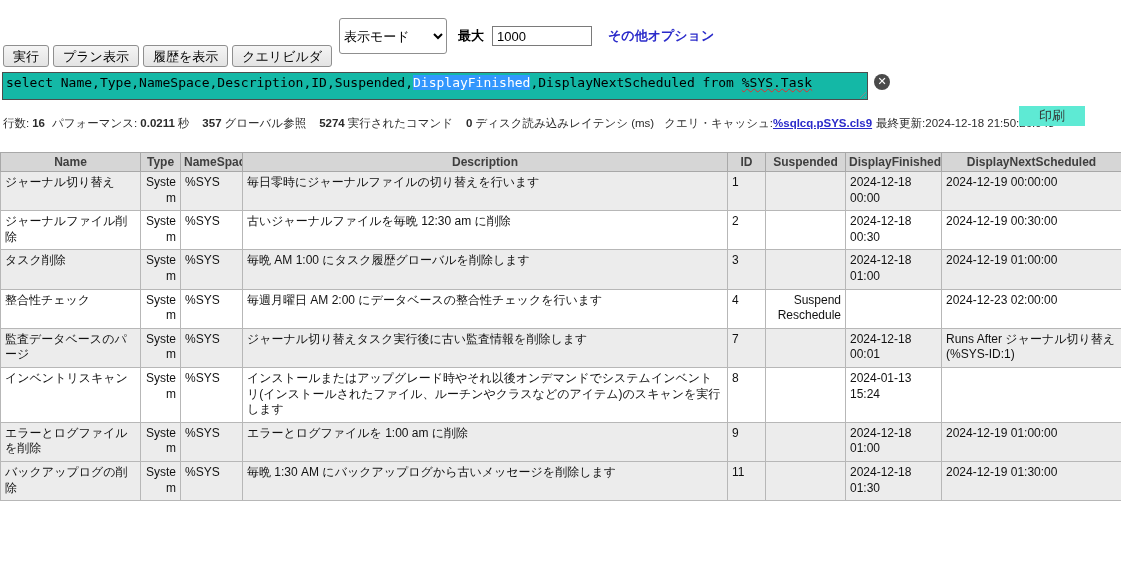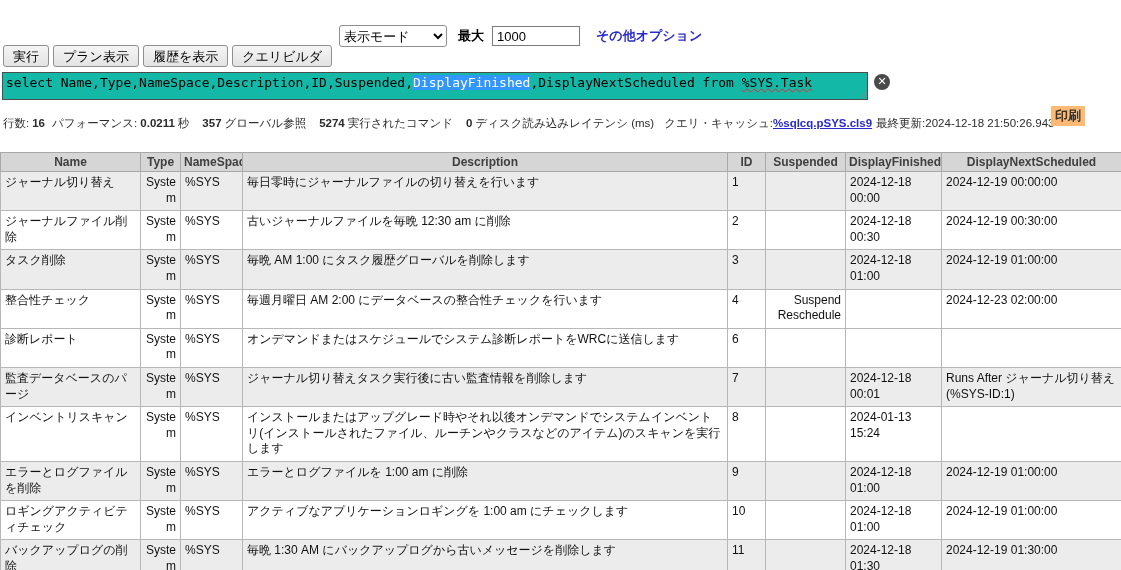--- a/index.html
+++ b/index.html
@@ -9,26 +9,26 @@
   
   .toolbar { display:flex; align-items:center; padding:5px 0 4px 3px; gap:4px; }
   .tb-btn {
     font-family:"Liberation Sans","DejaVu Sans",sans-serif;
     font-size:13px; color:#000;
     background:linear-gradient(#f5f5f5,#e3e3e3);
     border:1px solid #8f8f8f; border-radius:3px;
     padding:2px 9px 3px 9px; height:22px; cursor:pointer; white-space:nowrap;margin-top:40px;
   }
   .tb-select {
-    font-size:13px; height:22px; width:108px; margin-left:3px;
+    font-size:13px; height:36px; width:108px; margin-left:3px;
     border:1px solid #8f8f8f; border-radius:3px; background:#fff; color:#000;
   }
   .tb-label { font-size:13px; font-weight:bold; margin-left:7px; }
   .tb-input {
-    font-size:13px; width:88px; height:20px; margin-left:4px;
+    font-size:13px; width:100px; height:20px; margin-left:4px;
     border:1px solid #7a7a7a; padding:1px 4px;
   }
   .tb-link { font-size:13px; font-weight:bold; color:#2a2aca; margin-left:12px; cursor:pointer; text-decoration:none;text-align:right; }
 
   
   .sql-row { position:relative; margin:1px 0 0 2px; height:30px; }
   .sql-box {
     position:absolute; left:0; top:0; width:866px; height:28px;
     border:1px solid #4d4d4d; background:#14b8a6;
     font-family:"DejaVu Sans Mono","Liberation Mono",monospace;
@@ -50,22 +50,22 @@
   }
 
   
   .stats { position:relative; margin:14px 0 0 3px; font-size:11.5px; color:#2b2b2b; height:26px; white-space:nowrap; }
   .stats .seg { margin-right:4px; }
   .stats .lbl { font-weight:normal; }
   .stats .val { font-weight:bold; margin:0 3px 0 3px; }
   .stats .suf { margin-right:6px; }
   .stats a.cache-link { color:#2a2aca; font-weight:bold; text-decoration:underline; cursor:pointer; }
   .print-lnk {
-    position:absolute; right:36px; top:-10px; font-size:13px; font-weight:bold; color:#333;
-    background:#fdba74; padding:1px 4px; cursor:pointer;
+    position:absolute; right:36px; top:-10px; font-size:13px; font-weight:normal; color:#333;
+    background:#5eead4; padding:1px 20px; cursor:pointer;
   }
 
   
   table.results {
     width:1121px; border-collapse:collapse; table-layout:fixed;
     margin-top:10px; font-size:12px; color:#111;
     border:1px solid #9a9a9a;
   }
   table.results th {
     background:#d6d6d6; color:#3f3f3f; font-weight:bold;
@@ -168,30 +168,20 @@
       <tr class="even">
         <td class="col-name">整合性チェック</td>
         <td class="col-type">System</td>
         <td class="col-namespace">%SYS</td>
         <td class="col-description">毎週月曜日 AM 2:00 にデータベースの整合性チェックを行います</td>
         <td class="col-id">4</td>
         <td class="col-suspended">Suspend Reschedule</td>
         <td class="col-finished"></td>
         <td class="col-next">2024-12-23 02:00:00</td>
       </tr>
-      <tr class="even">
-        <td class="col-name">診断レポート</td>
-        <td class="col-type">System</td>
-        <td class="col-namespace">%SYS</td>
-        <td class="col-description">オンデマンドまたはスケジュールでシステム診断レポートをWRCに送信します</td>
-        <td class="col-id">6</td>
-        <td class="col-suspended"></td>
-        <td class="col-finished"></td>
-        <td class="col-next"></td>
-      </tr>
       <tr class="odd">
         <td class="col-name">監査データベースのパージ</td>
         <td class="col-type">System</td>
         <td class="col-namespace">%SYS</td>
         <td class="col-description">ジャーナル切り替えタスク実行後に古い監査情報を削除します</td>
         <td class="col-id">7</td>
         <td class="col-suspended"></td>
         <td class="col-finished">2024-12-18 00:01</td>
         <td class="col-next">Runs After ジャーナル切り替え (%SYS-ID:1)</td>
       </tr>
@@ -208,30 +198,20 @@
       <tr class="odd">
         <td class="col-name">エラーとログファイルを削除</td>
         <td class="col-type">System</td>
         <td class="col-namespace">%SYS</td>
         <td class="col-description">エラーとログファイルを 1:00 am に削除</td>
         <td class="col-id">9</td>
         <td class="col-suspended"></td>
         <td class="col-finished">2024-12-18 01:00</td>
         <td class="col-next">2024-12-19 01:00:00</td>
       </tr>
-      <tr class="even">
-        <td class="col-name">ロギングアクティビティチェック</td>
-        <td class="col-type">System</td>
-        <td class="col-namespace">%SYS</td>
-        <td class="col-description">アクティブなアプリケーションロギングを 1:00 am にチェックします</td>
-        <td class="col-id">10</td>
-        <td class="col-suspended"></td>
-        <td class="col-finished">2024-12-18 01:00</td>
-        <td class="col-next">2024-12-19 01:00:00</td>
-      </tr>
       <tr class="odd">
         <td class="col-name">バックアップログの削除</td>
         <td class="col-type">System</td>
         <td class="col-namespace">%SYS</td>
         <td class="col-description">毎晩 1:30 AM にバックアップログから古いメッセージを削除します</td>
         <td class="col-id">11</td>
         <td class="col-suspended"></td>
         <td class="col-finished">2024-12-18 01:30</td>
         <td class="col-next">2024-12-19 01:30:00</td>
       </tr>

